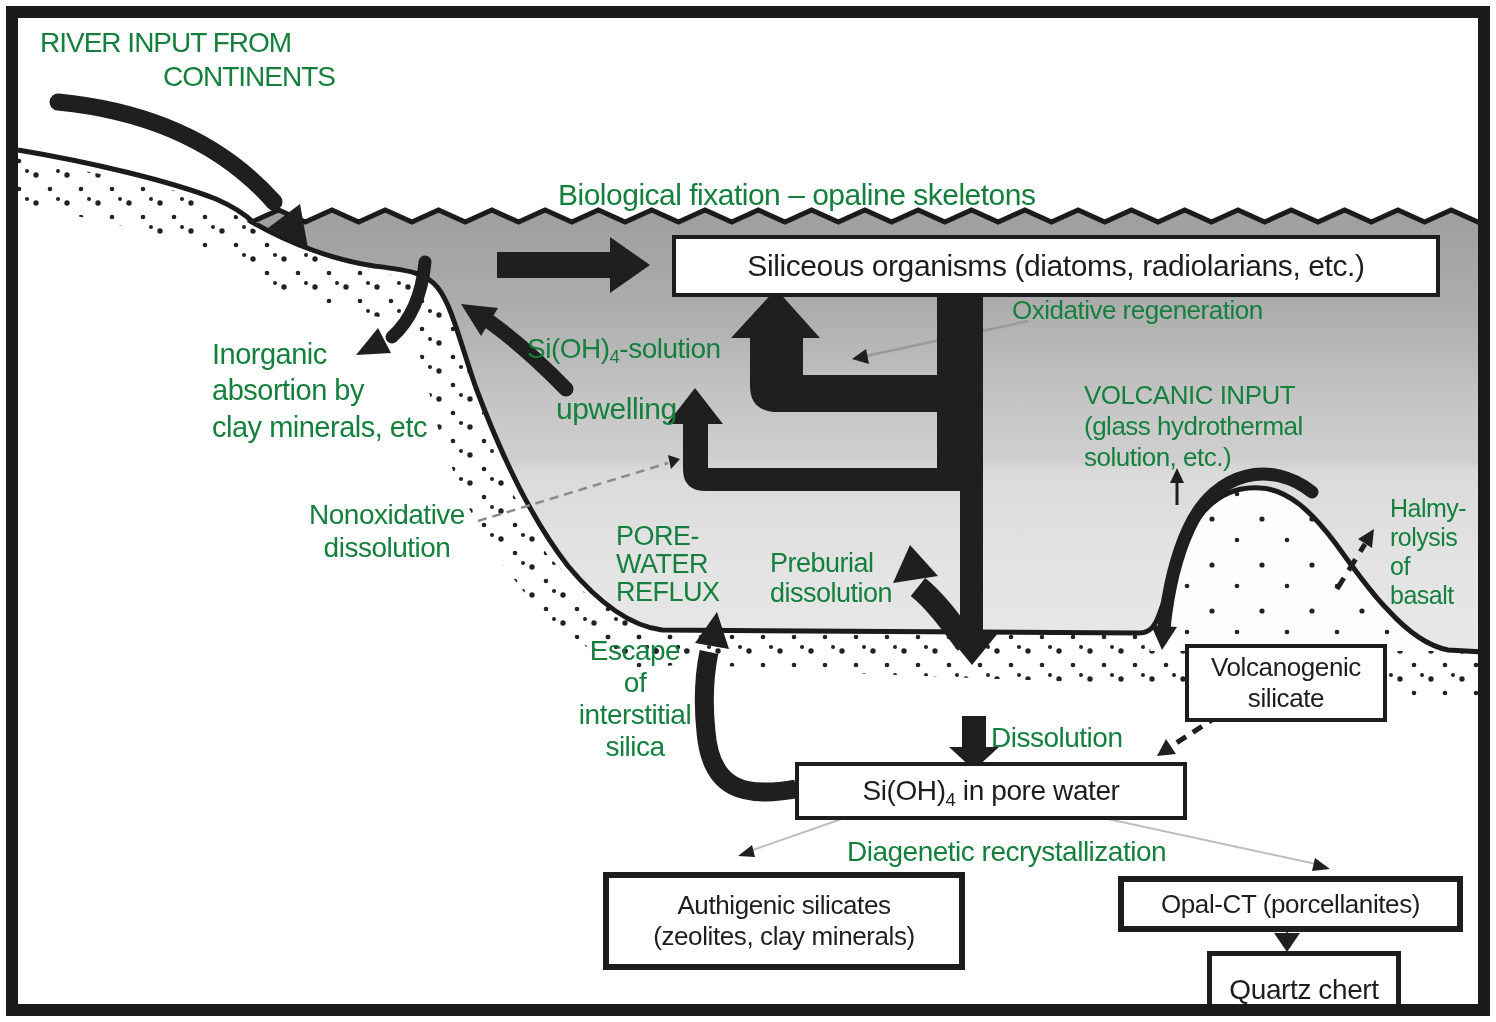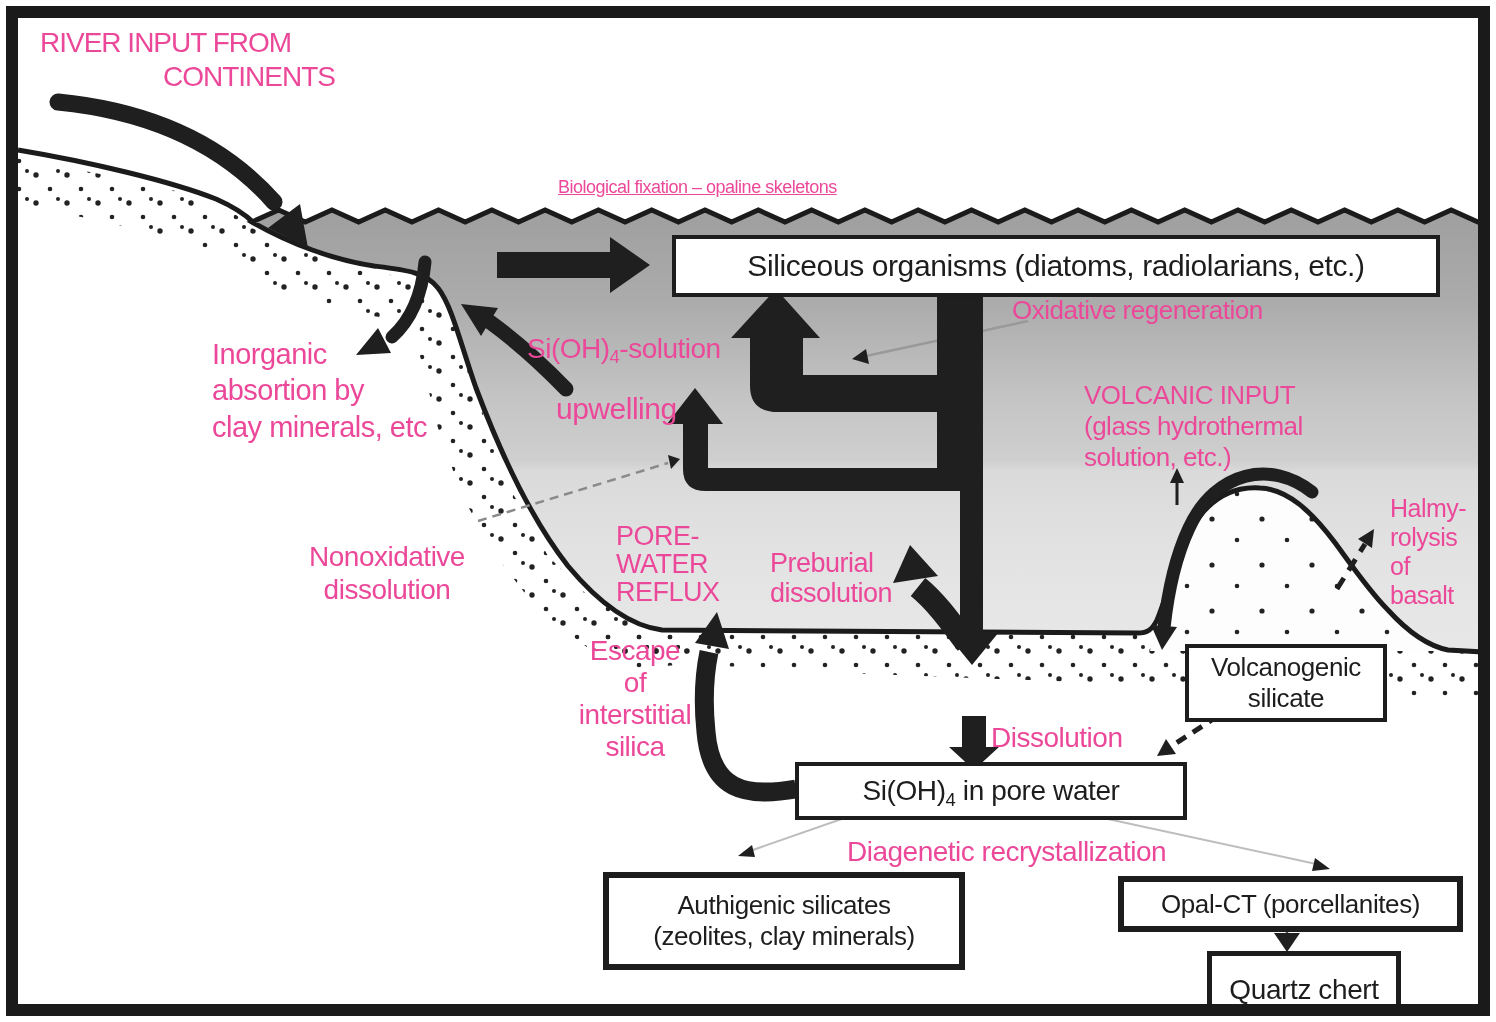--- a/index.html
+++ b/index.html
@@ -1,20 +1,20 @@
 <!DOCTYPE html>
 <html><head>
 <meta charset="utf-8">
 <style>
   html,body{margin:0;padding:0;background:#fff;}
   .stage{position:relative;width:1496px;height:1022px;background:#fff;overflow:hidden;
          font-family:"Liberation Sans",sans-serif;color:#1d1d1d;}
   .frame{position:absolute;left:6px;top:6px;right:6px;bottom:6px;border:12px solid #1a1a1a;pointer-events:none;}
   svg.art{position:absolute;left:0;top:0;}
-  .lbl{position:absolute;white-space:pre-line;letter-spacing:-0.5px;line-height:1.17;color:#ec4899;}
+  .lbl{position:absolute;white-space:pre-line;letter-spacing:-0.5px;line-height:1.17;color:#15803d;}
   .ctr{text-align:center;}
   .bx{position:absolute;background:#fff;border:4px solid #1d1d1d;display:flex;align-items:center;
       justify-content:center;text-align:center;white-space:pre-line;letter-spacing:-0.4px;line-height:1.18;}
   .sb{font-size:0.66em;position:relative;top:0.28em;}
 </style>
 </head>
 <body>
 
 <div class="stage">
 
@@ -138,39 +138,39 @@
 
   <g fill="#1f1f1f">
     <line x1="1287" y1="919" x2="1287" y2="935" stroke="#555" stroke-width="2.5"></line>
     <polygon points="1287,952 1274,933 1300,933"></polygon>
   </g>
 </svg>
 
 <div class="lbl" style="left:40px;top:27px;font-size:28px;letter-spacing:-1px;">RIVER INPUT FROM</div>
 <div class="lbl" style="left:163px;top:61px;font-size:28px;letter-spacing:-1px;">CONTINENTS</div>
 
-<div class="lbl" style="left:558px;top:177px;font-size:18px;text-decoration:underline;">Biological fixation – opaline skeletons</div>
+<div class="lbl" style="left:558px;top:177px;font-size:30px;">Biological fixation – opaline skeletons</div>
 
 <div class="lbl" style="left:527px;top:300px;font-size:28px;">
   <span>Si(OH)</span><span class="sb">4</span><span>-solution</span>
 </div>
 
 <div class="lbl" style="left:1012px;top:295px;font-size:26px;">Oxidative regeneration</div>
 
 <div class="lbl" style="left:212px;top:336px;font-size:29px;line-height:1.25;">Inorganic
 absortion by
 clay minerals, etc</div>
 
 <div class="lbl" style="left:510px;top:391px;font-size:30px;margin-left:46px;">upwelling</div>
 
 <div class="lbl" style="left:1084px;top:380px;font-size:26px;line-height:1.2;">VOLCANIC INPUT
 (glass hydrothermal
 solution, etc.)</div>
 
-<div class="lbl ctr" style="left:287px;top:499px;width:200px;font-size:28px;margin-top:42px;">Nonoxidative
+<div class="lbl ctr" style="left:287px;top:499px;width:200px;font-size:28px;">Nonoxidative
 dissolution</div>
 
 <div class="lbl" style="left:616px;top:522px;font-size:27px;line-height:28px;">PORE-
 WATER
 REFLUX</div>
 
 <div class="lbl" style="left:770px;top:548px;font-size:27px;line-height:30px;">Preburial
 dissolution</div>
 
 <div class="lbl" style="left:1390px;top:494px;font-size:25px;line-height:29px;">Halmy-

